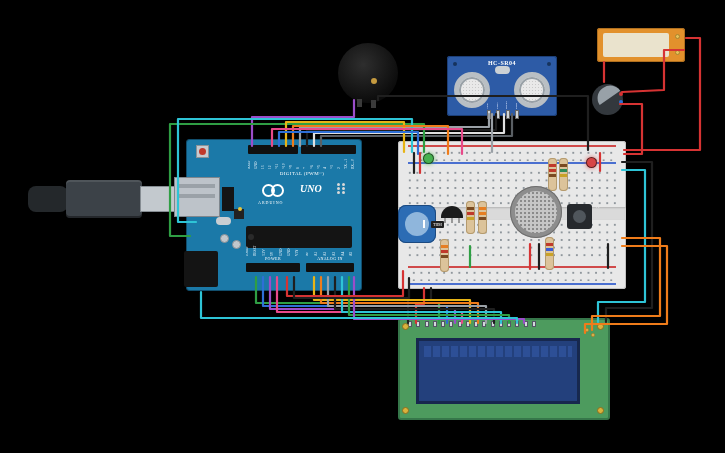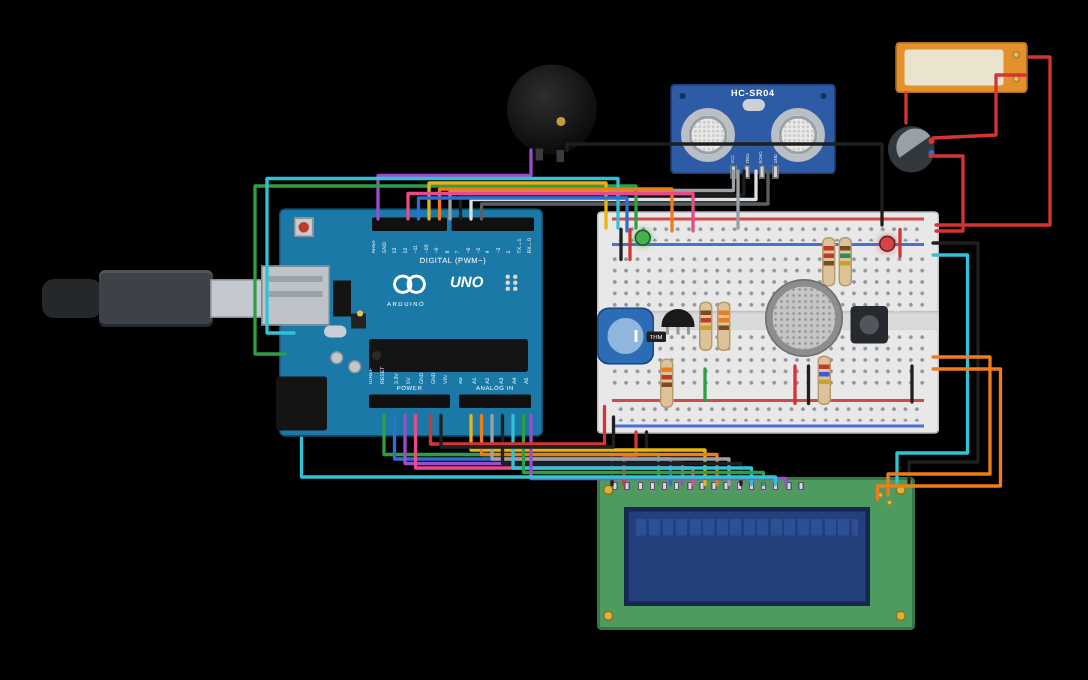--- a/index.html
+++ b/index.html
@@ -1,17 +1,17 @@
 <!DOCTYPE html>
 <html style="--canvas-bg: #000000; --arduino-board: #1b79a8; --breadboard-body: #e8e8e8; --hcsr04-board: #2d5ba6; --servo-body: #e2912c; --lcd-board: #4d9b5e; --lcd-screen: #23407c; --buzzer-body: #0c0c0c; --gas-sensor-body: #8d8d8d; --wire-red: #d63333; --wire-black: #1f1f1f; --wire-green: #2f9e44; --wire-blue: #2e6fd6; --wire-yellow: #e7b416; --wire-orange: #ef7c1a; --wire-purple: #9b4dca; --wire-pink: #e84a8a; --wire-cyan: #2ec4d6; --wire-gray: #9aa0a6; --wire-white: #e0e0e0; --wire-darkgray: #5a5f64;"><head>
 <meta charset="utf-8">
 <style>
   html,body{margin:0;padding:0;background:#000;}
   .canvas{position:relative;width:707px;height:453px;background:var(--canvas-bg,#000);overflow:hidden;
-          font-family:Liberation Sans, sans-serif;}
+          font-family:Liberation Serif, serif;}
   .abs{position:absolute;}
 
   
   svg.wires{position:absolute;left:0;top:0;width:725px;height:453px;}
   .wire{fill:none;stroke-width:2.2;stroke-linecap:round;stroke-linejoin:round;}
   .w-red{stroke:var(--wire-red,#d63333)} .w-black{stroke:var(--wire-black,#1f1f1f)}
   .w-green{stroke:var(--wire-green,#2f9e44)} .w-blue{stroke:var(--wire-blue,#2e6fd6)}
   .w-yellow{stroke:var(--wire-yellow,#e7b416)} .w-orange{stroke:var(--wire-orange,#ef7c1a)}
   .w-purple{stroke:var(--wire-purple,#9b4dca)} .w-pink{stroke:var(--wire-pink,#e84a8a)}
   .w-cyan{stroke:var(--wire-cyan,#2ec4d6)} .w-gray{stroke:var(--wire-gray,#9aa0a6)}

